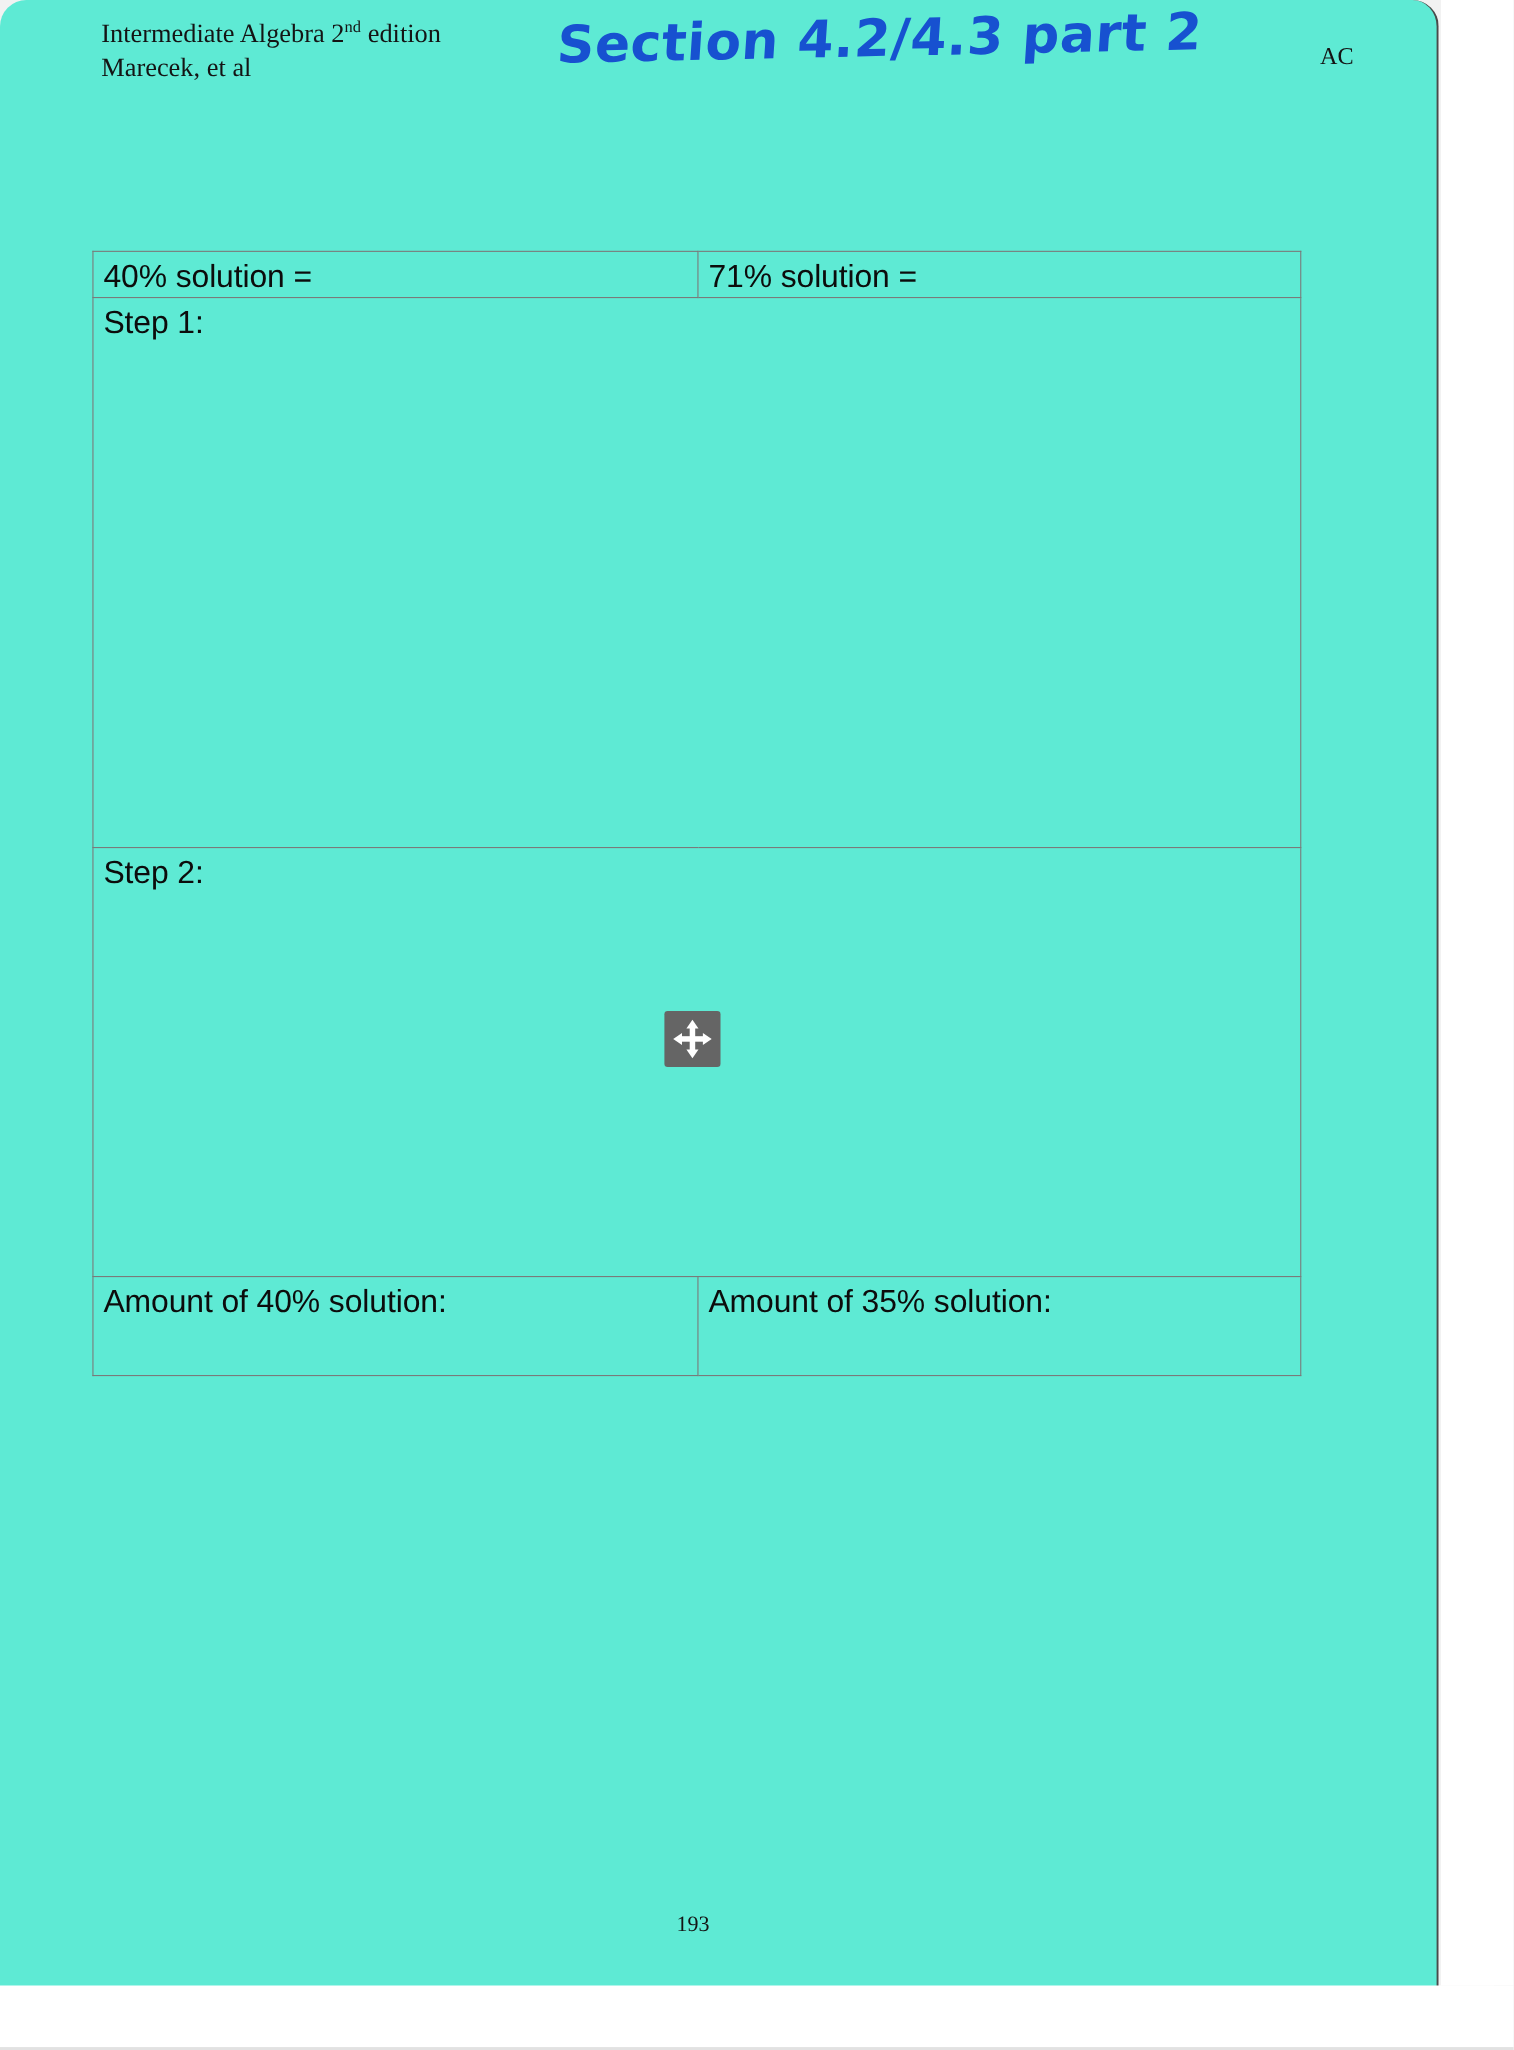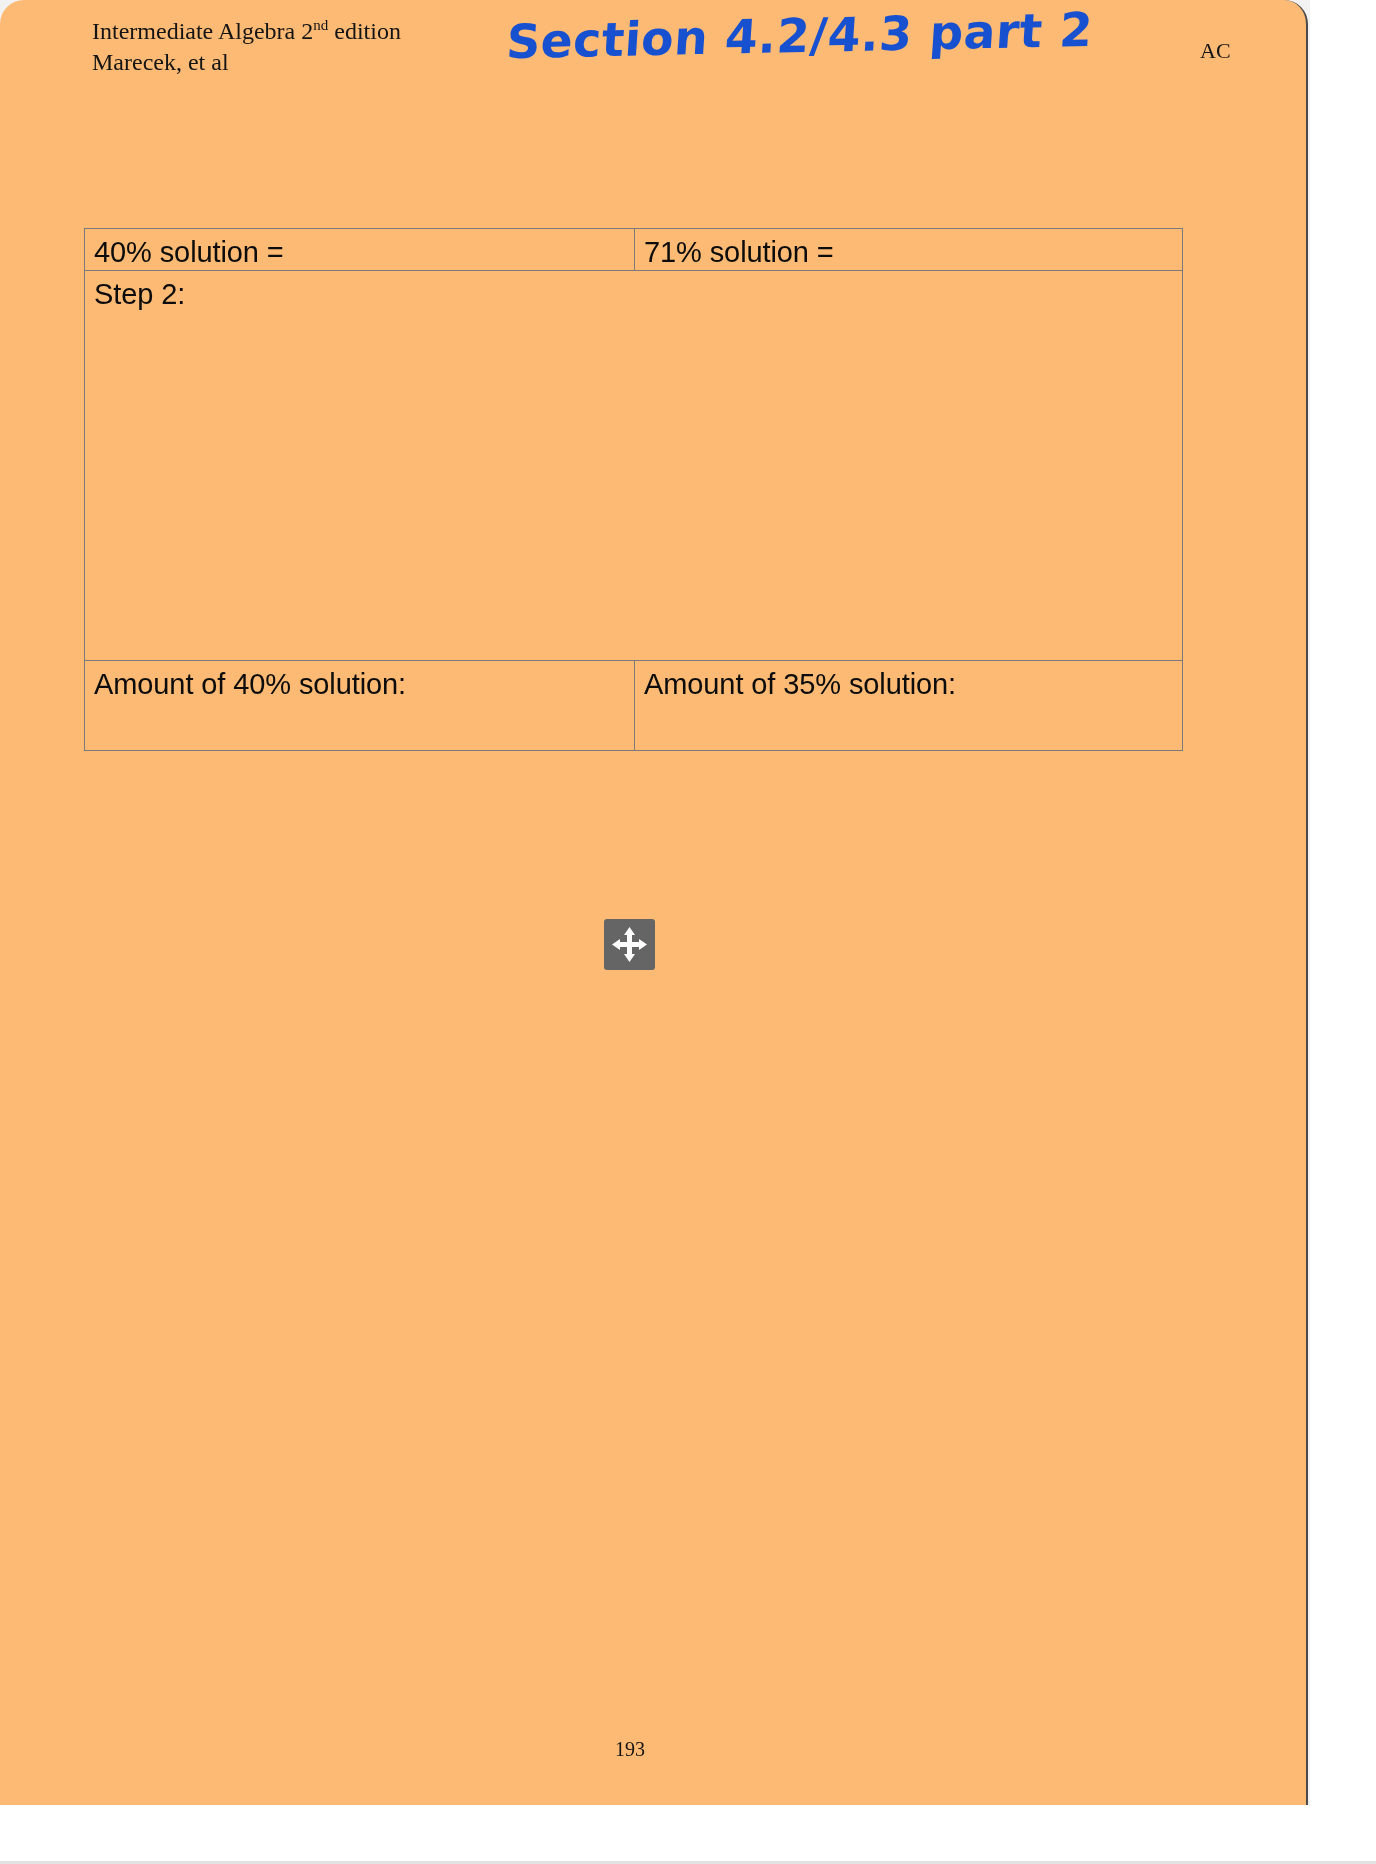--- a/index.html
+++ b/index.html
@@ -24,21 +24,21 @@
     background: #f2f2f2;
   }
 
   
   #sheet {
     position: absolute;
     left: 0;
     top: 0;
     width: 1308px;
     height: 1859px;
-    background: #fdba74;
+    background: #5eead4;
     border-right: 2px solid #4a4a4a;
     border-bottom: 2px solid #4a4a4a;
     box-sizing: border-box;
     border-radius: 24px;
   }
   
   #below-sheet {
     position: absolute;
     left: 0;
     top: 1805px;
@@ -201,20 +201,23 @@
       <div class="initials">AC</div>
     </div>
 
 
     <table id="worksheet">
       <tbody>
         <tr class="r-short">
           <td class="col-left">40% solution =</td>
           <td class="col-right">71% solution =</td>
         </tr>
+        <tr class="r-step1">
+          <td colspan="2">Step 1:</td>
+        </tr>
         <tr class="r-step2">
           <td colspan="2">Step 2:</td>
         </tr>
         <tr class="r-amount">
           <td class="col-left">Amount of 40% solution:</td>
           <td class="col-right">Amount of 35% solution:</td>
         </tr>
       </tbody>
     </table>
 

